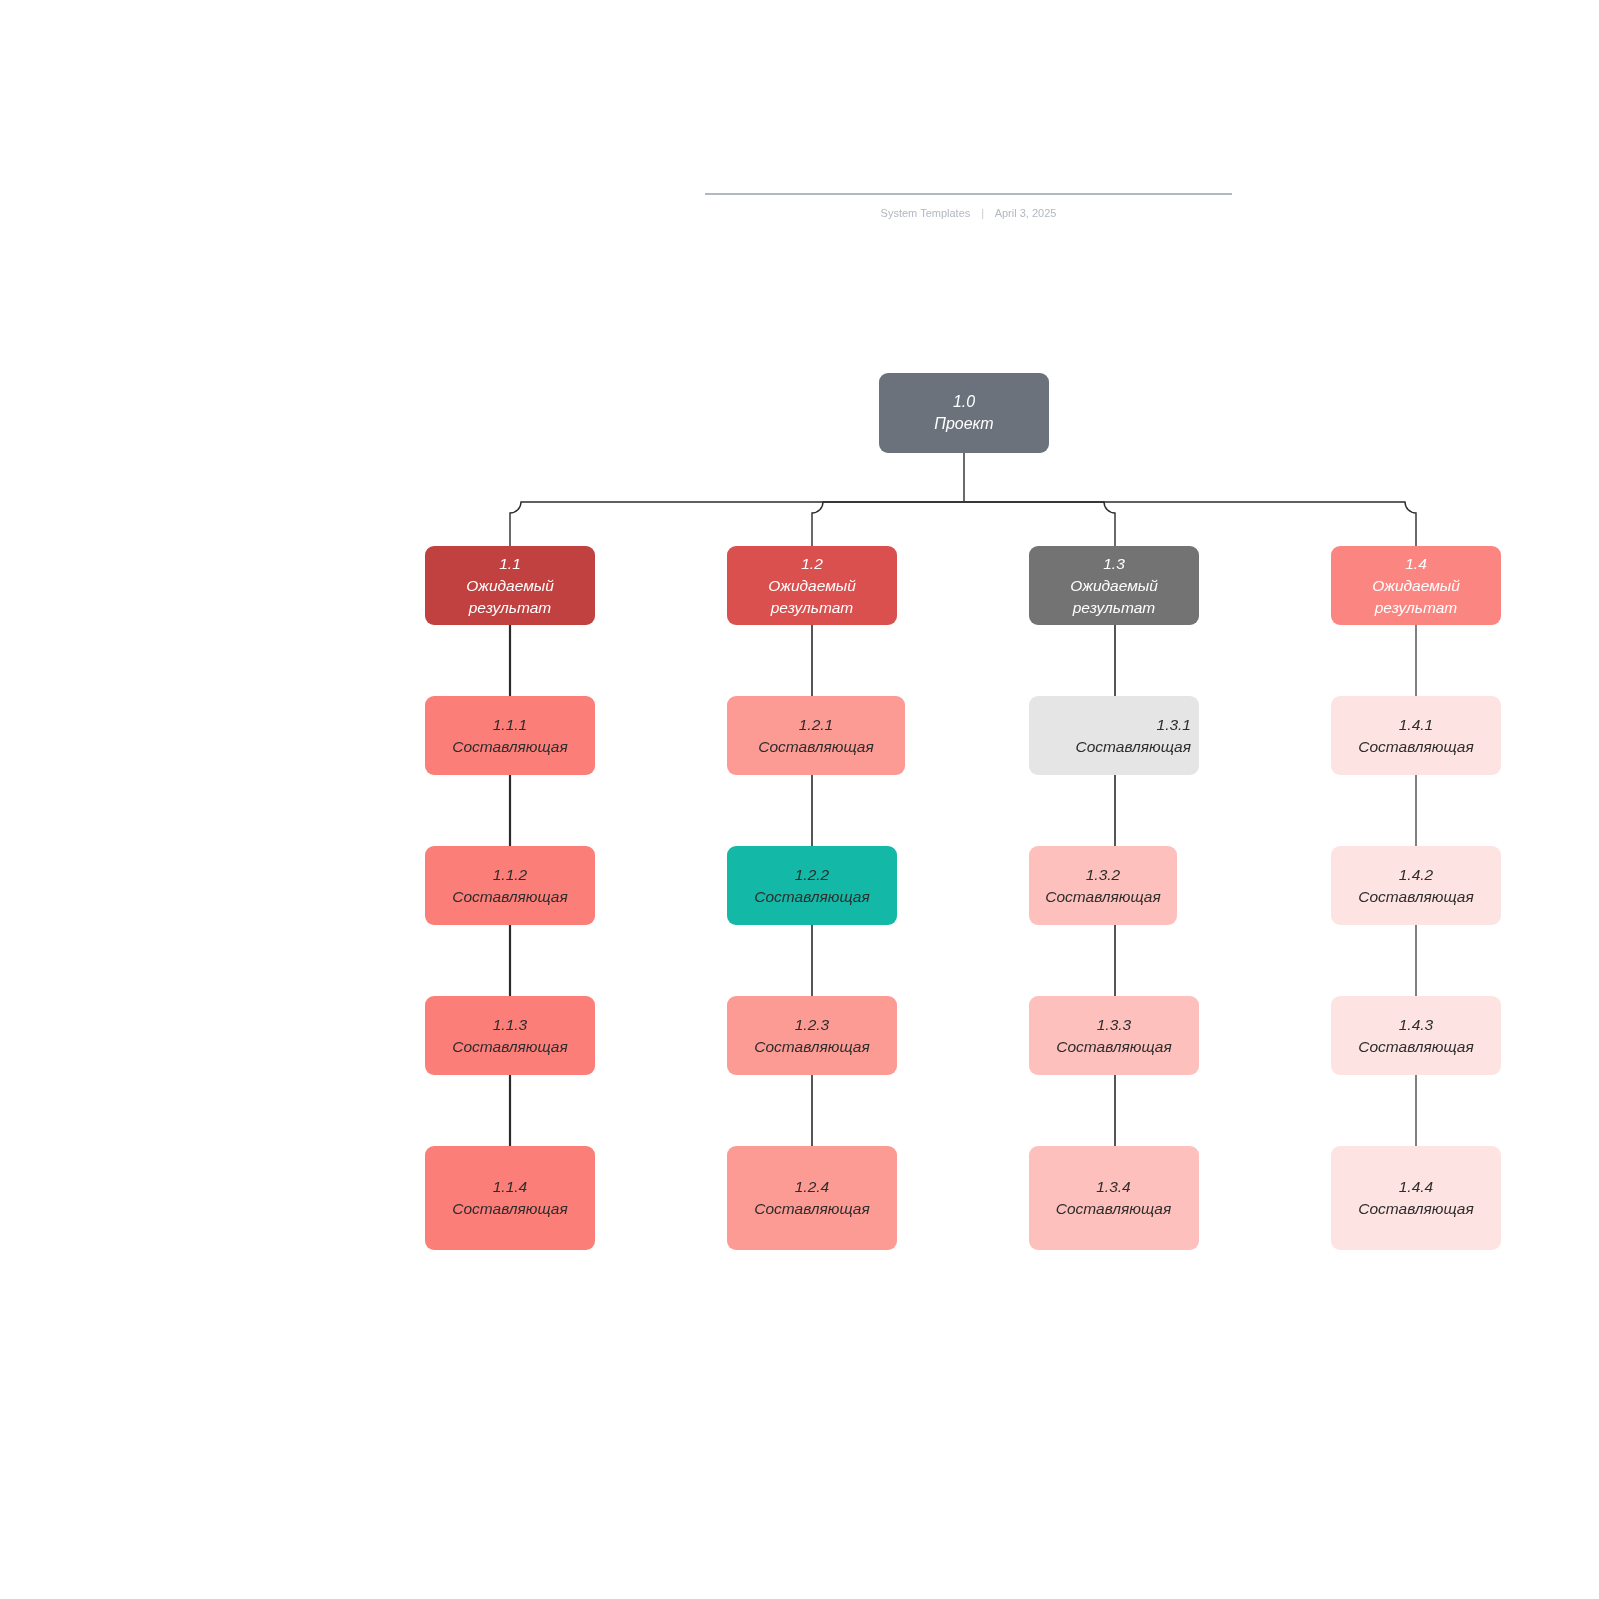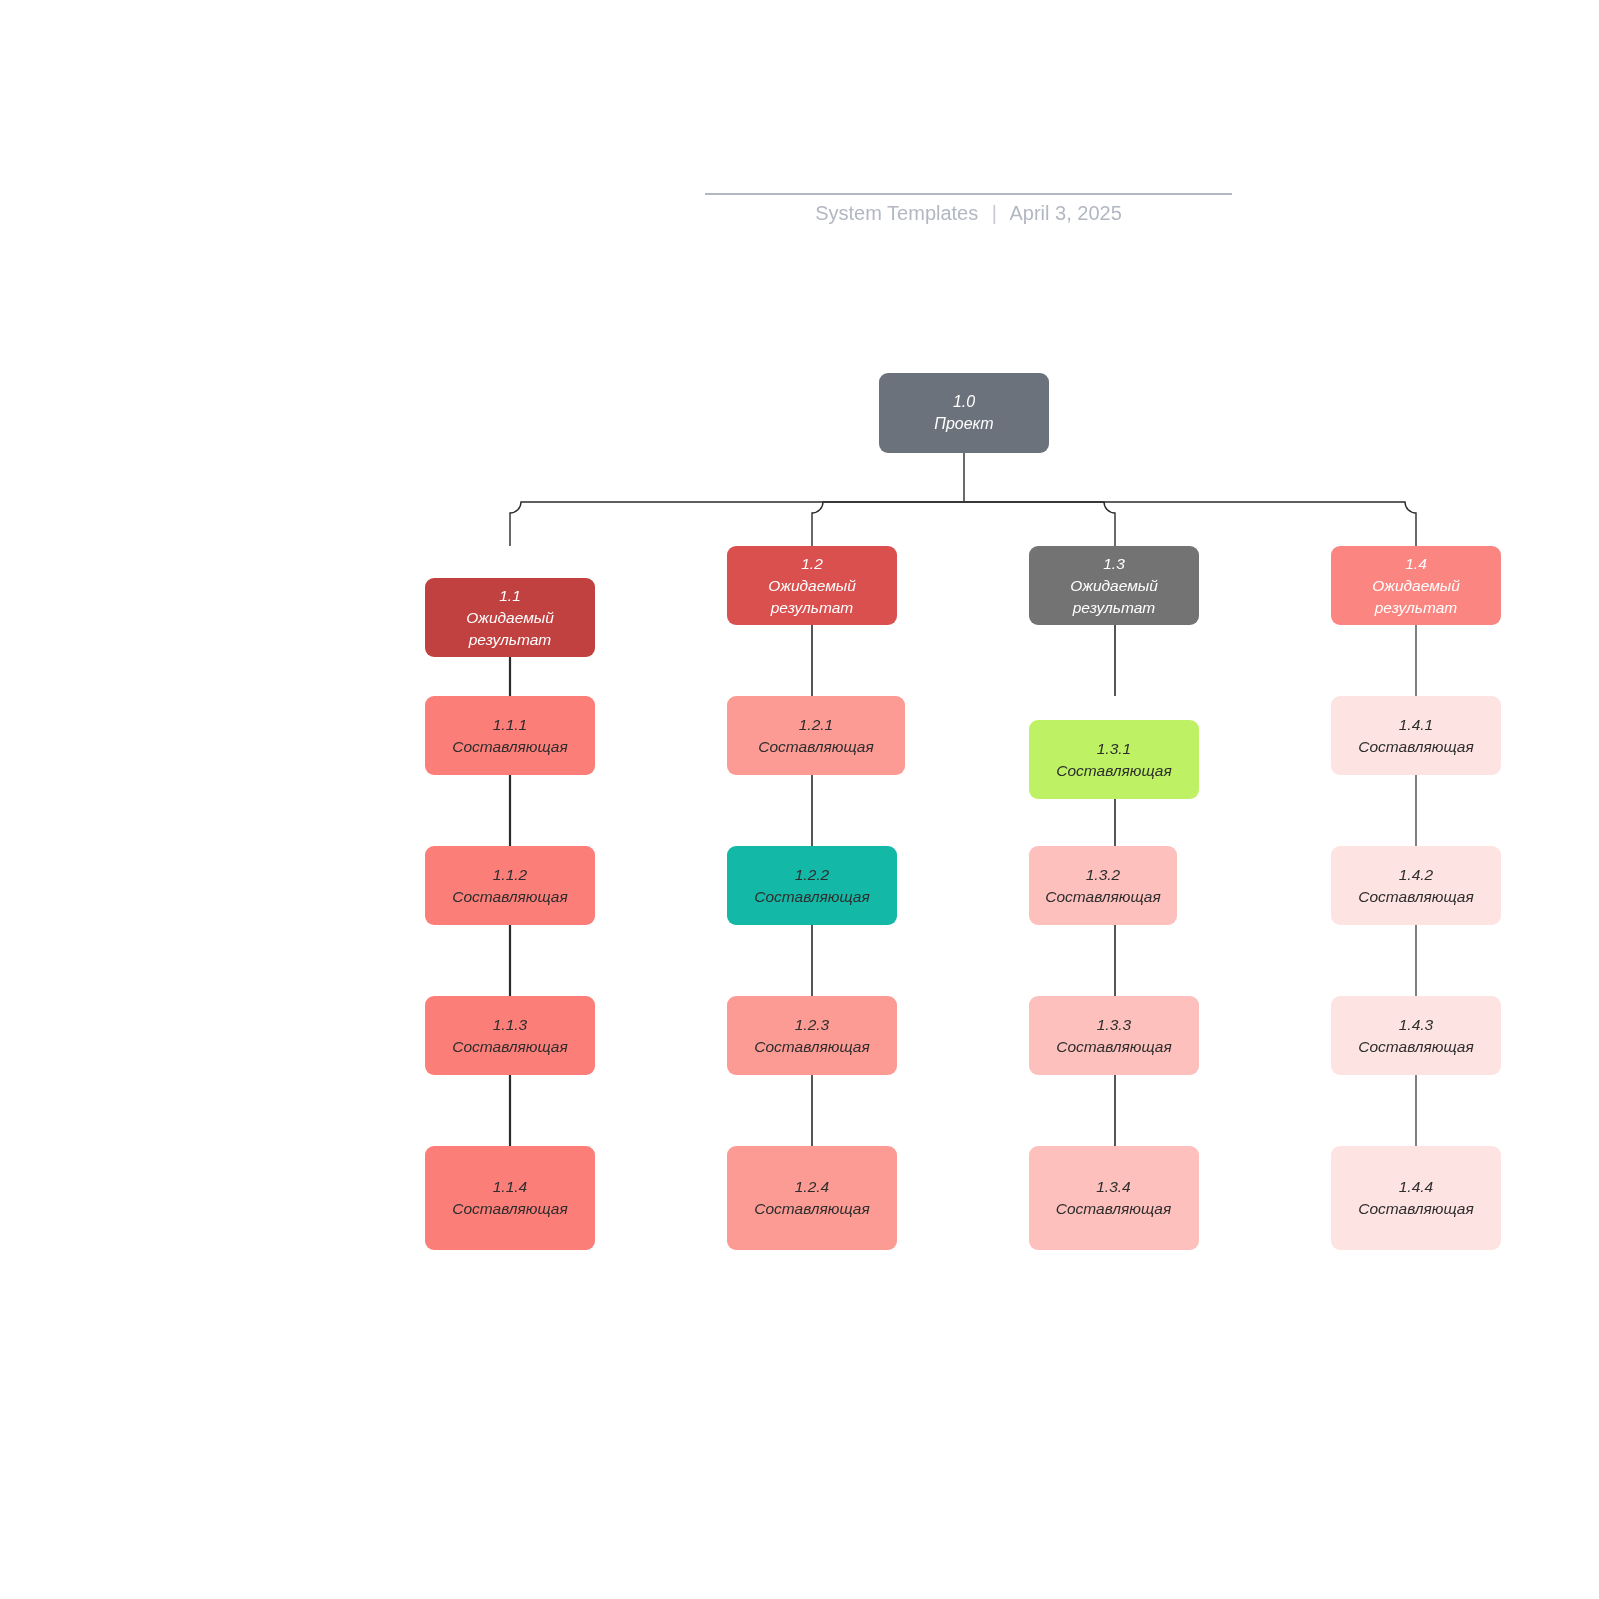--- a/index.html
+++ b/index.html
@@ -38,21 +38,21 @@
     white-space: nowrap;
   }
   #title-rule {
     height: 2px;
     background: #b2b7c2;
     margin-top: 1px;
     width: 527px;
   }
   #subtitle {
     margin-top: 9px;
-    font-size: 20px;
+    font-size: 11px;
     color: #b2b7c2;
     line-height: 18px;
     white-space: nowrap;
   }
   #subtitle .sep {
     display: inline-block;
     margin: 0 8px;
     color: #c5cad3;
   }
 
@@ -125,21 +125,21 @@
       <path d="M 1416 775 L 1416 846" fill="none" stroke="#2b2b2b" stroke-width="1.2"></path>
       <path d="M 1416 925 L 1416 996" fill="none" stroke="#2b2b2b" stroke-width="1.2"></path>
       <path d="M 1416 1075 L 1416 1146" fill="none" stroke="#2b2b2b" stroke-width="1.2"></path>
     </svg>
 
   <div id="nodes">
       <div class="node light-text root" style="left: 879px; top: 373px; width: 170px; height: 80px; background: rgb(107, 114, 124);">
         <span class="code">1.0</span>
         <span class="label">Проект</span>
       </div>
-      <div class="node light-text" style="left: 425px; top: 546px; width: 170px; height: 79px; background: rgb(192, 65, 63); margin-top: 32px;">
+      <div class="node light-text" style="left: 425px; top: 546px; width: 170px; height: 79px; background: rgb(192, 65, 63);">
         <span class="code">1.1</span>
         <span class="label">Ожидаемый результат</span>
       </div>
       <div class="node dark-text" style="left: 425px; top: 696px; width: 170px; height: 79px; background: rgb(251, 126, 121);">
         <span class="code">1.1.1</span>
         <span class="label">Составляющая</span>
       </div>
       <div class="node dark-text" style="left: 425px; top: 846px; width: 170px; height: 79px; background: rgb(251, 126, 121);">
         <span class="code">1.1.2</span>
         <span class="label">Составляющая</span>
@@ -169,21 +169,21 @@
         <span class="label">Составляющая</span>
       </div>
       <div class="node dark-text" style="left: 727px; top: 1146px; width: 170px; height: 104px; background: rgb(252, 155, 148);">
         <span class="code">1.2.4</span>
         <span class="label">Составляющая</span>
       </div>
       <div class="node light-text" style="left: 1029px; top: 546px; width: 170px; height: 79px; background: #737373;">
         <span class="code">1.3</span>
         <span class="label">Ожидаемый результат</span>
       </div>
-      <div class="node dark-text" style="left: 1029px; top: 720px; width: 170px; height: 79px; background: #bef264;">
+      <div class="node dark-text" style="left: 1029px; top: 696px; width: 170px; height: 79px; background: #e5e5e5; align-items: flex-end;">
         <span class="code">1.3.1</span>
         <span class="label">Составляющая</span>
       </div>
       <div class="node dark-text" style="left: 1029px; top: 846px; width: 148px; height: 79px; background: rgb(253, 192, 188);">
         <span class="code">1.3.2</span>
         <span class="label">Составляющая</span>
       </div>
       <div class="node dark-text" style="left: 1029px; top: 996px; width: 170px; height: 79px; background: rgb(253, 192, 188);">
         <span class="code">1.3.3</span>
         <span class="label">Составляющая</span>

